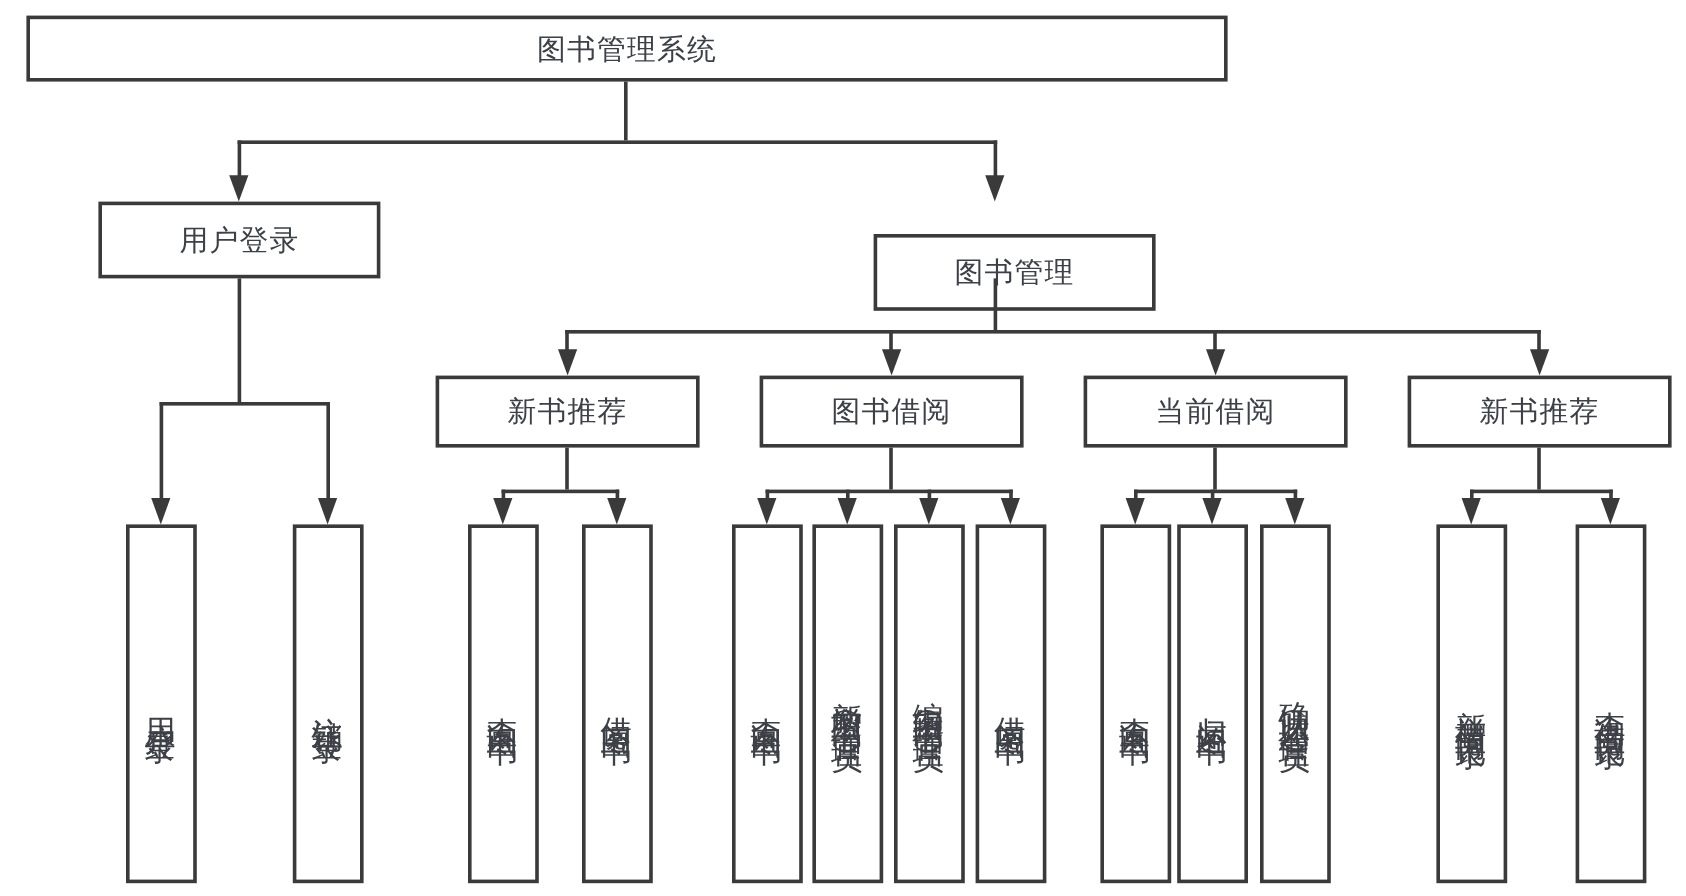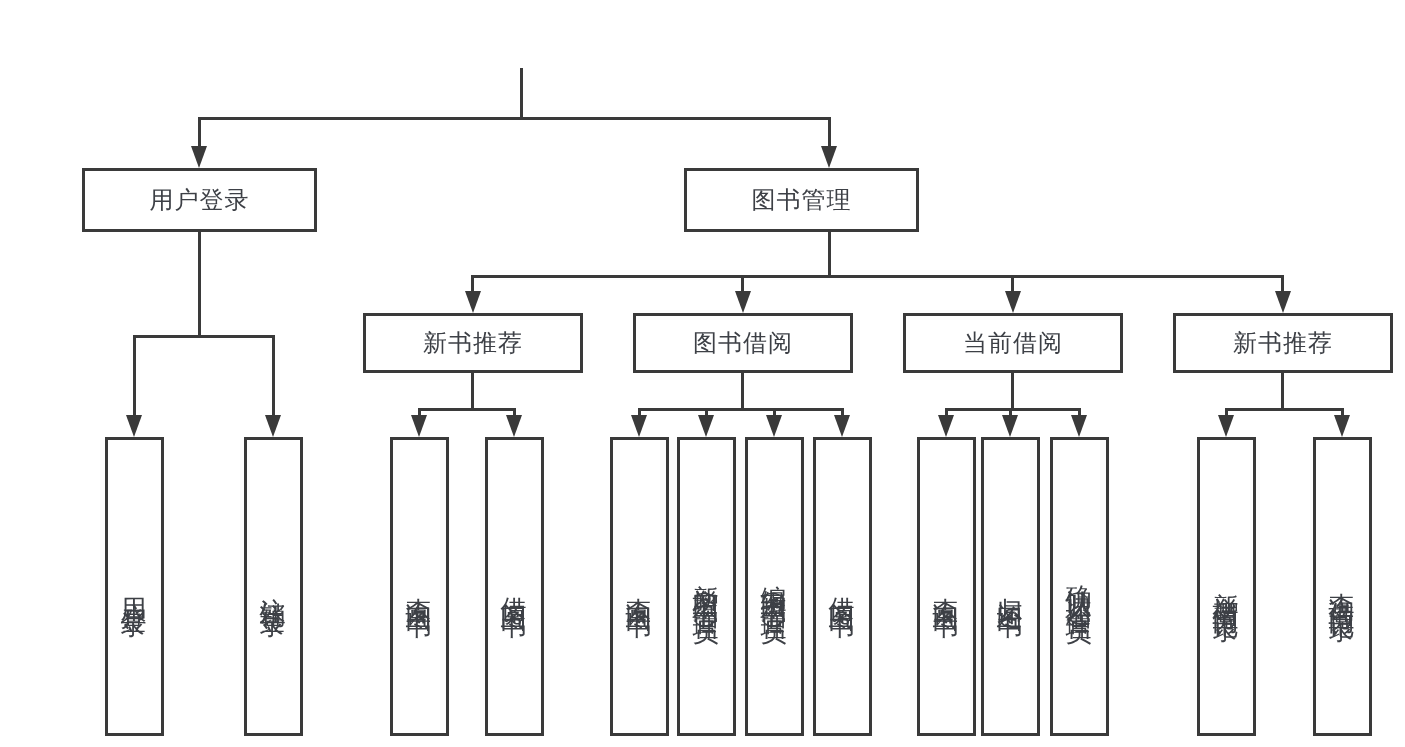--- a/index.html
+++ b/index.html
@@ -56,25 +56,28 @@
     color: var(--watermark);
     letter-spacing: 1px;
     white-space: nowrap;
   }
 </style>
 </head>
 <body>
 
 <div class="diagram">
 
+  <div class="node root h-label">
+    <span>图书管理系统</span>
+  </div>
 
   <div class="node lvl1 h-label" style="left:82px;">
     <span>用户登录</span>
   </div>
-  <div class="node lvl1 h-label" style="left:684px;">
+  <div class="node lvl1 h-label" style="left:728px;margin-top:27px;">
     <span>图书管理</span>
   </div>
 
   <div class="node lvl2 h-label" style="left:363px;">
     <span>新书推荐</span>
   </div>
   <div class="node lvl2 h-label" style="left:633px;">
     <span>图书借阅</span>
   </div>
   <div class="node lvl2 h-label" style="left:903px;">

